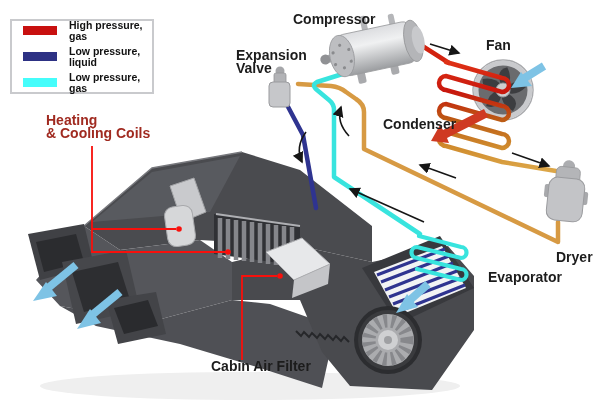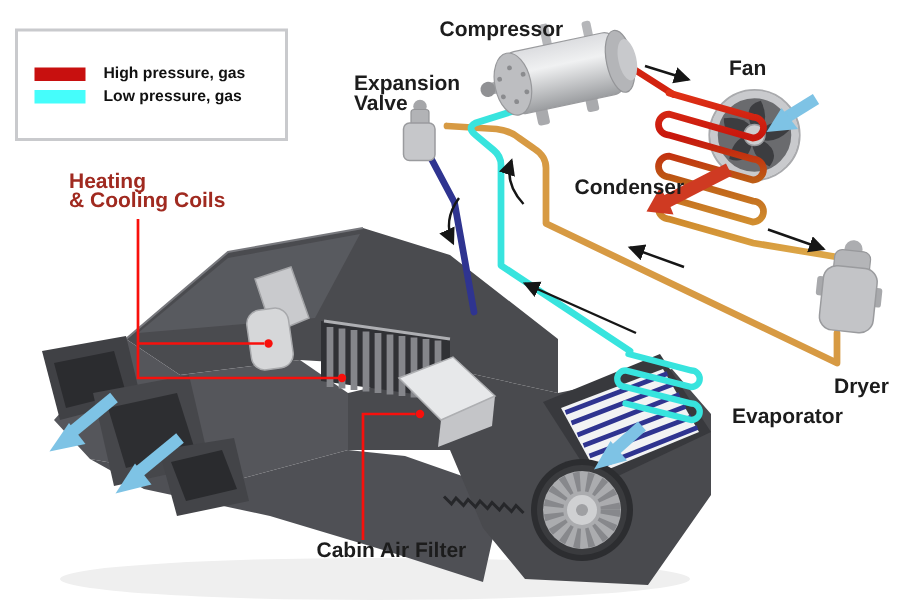--- a/index.html
+++ b/index.html
@@ -1,21 +1,21 @@
 <!DOCTYPE html>
 <html><head>
 <meta charset="utf-8">
 <style>
   html,body{margin:0;padding:0;background:#ffffff;}
   #stage{position:relative;width:600px;height:408px;background:#ffffff;overflow:hidden;
          font-family:"Liberation Sans",sans-serif;}
   #diagram-svg{position:absolute;left:0;top:0;}
   .lbl{position:absolute;font-weight:bold;font-size:14px;color:#1c1c1c;
        white-space:pre-line;line-height:13px;letter-spacing:0;}
-  #legend{position:absolute;left:10px;top:19px;width:182px;height:75px;
+  #legend{position:absolute;left:10px;top:19px;width:144px;height:75px;
           background:#ffffff;border:2px solid #c9cacd;box-sizing:border-box;
           display:flex;flex-direction:column;justify-content:center;
           padding-left:11px;row-gap:4px;}
   .legend-row{display:flex;align-items:center;}
   .legend-swatch{width:34px;height:9px;margin-right:12px;flex:0 0 auto;}
   .legend-label{font-weight:bold;font-size:10.5px;color:#111;line-height:11px;}
 </style>
 </head>
 <body>
 
@@ -187,20 +187,24 @@
     <circle cx="280" cy="276" r="2.8" stroke="none" style="fill: rgb(248, 16, 12);"></circle>
   </g>
 </svg>
 
 <div id="legend">
   <div class="legend-row">
     <span class="legend-swatch" style="background-color: rgb(200, 16, 15);"></span>
     <span class="legend-label">High pressure, gas</span>
   </div>
   <div class="legend-row">
+    <span class="legend-swatch" style="background-color: rgb(45, 49, 132);"></span>
+    <span class="legend-label">Low pressure, liquid</span>
+  </div>
+  <div class="legend-row">
     <span class="legend-swatch" style="background-color: rgb(69, 253, 251);"></span>
     <span class="legend-label">Low pressure, gas</span>
   </div>
 </div>
 
 <div class="lbl" style="left:293px;top:13px;">Compressor</div>
 <div class="lbl" style="left:486px;top:39px;">Fan</div>
 <div class="lbl" style="left:236px;top:49px;">Expansion
 Valve</div>
 <div class="lbl" style="left:383px;top:118px;">Condenser</div>

